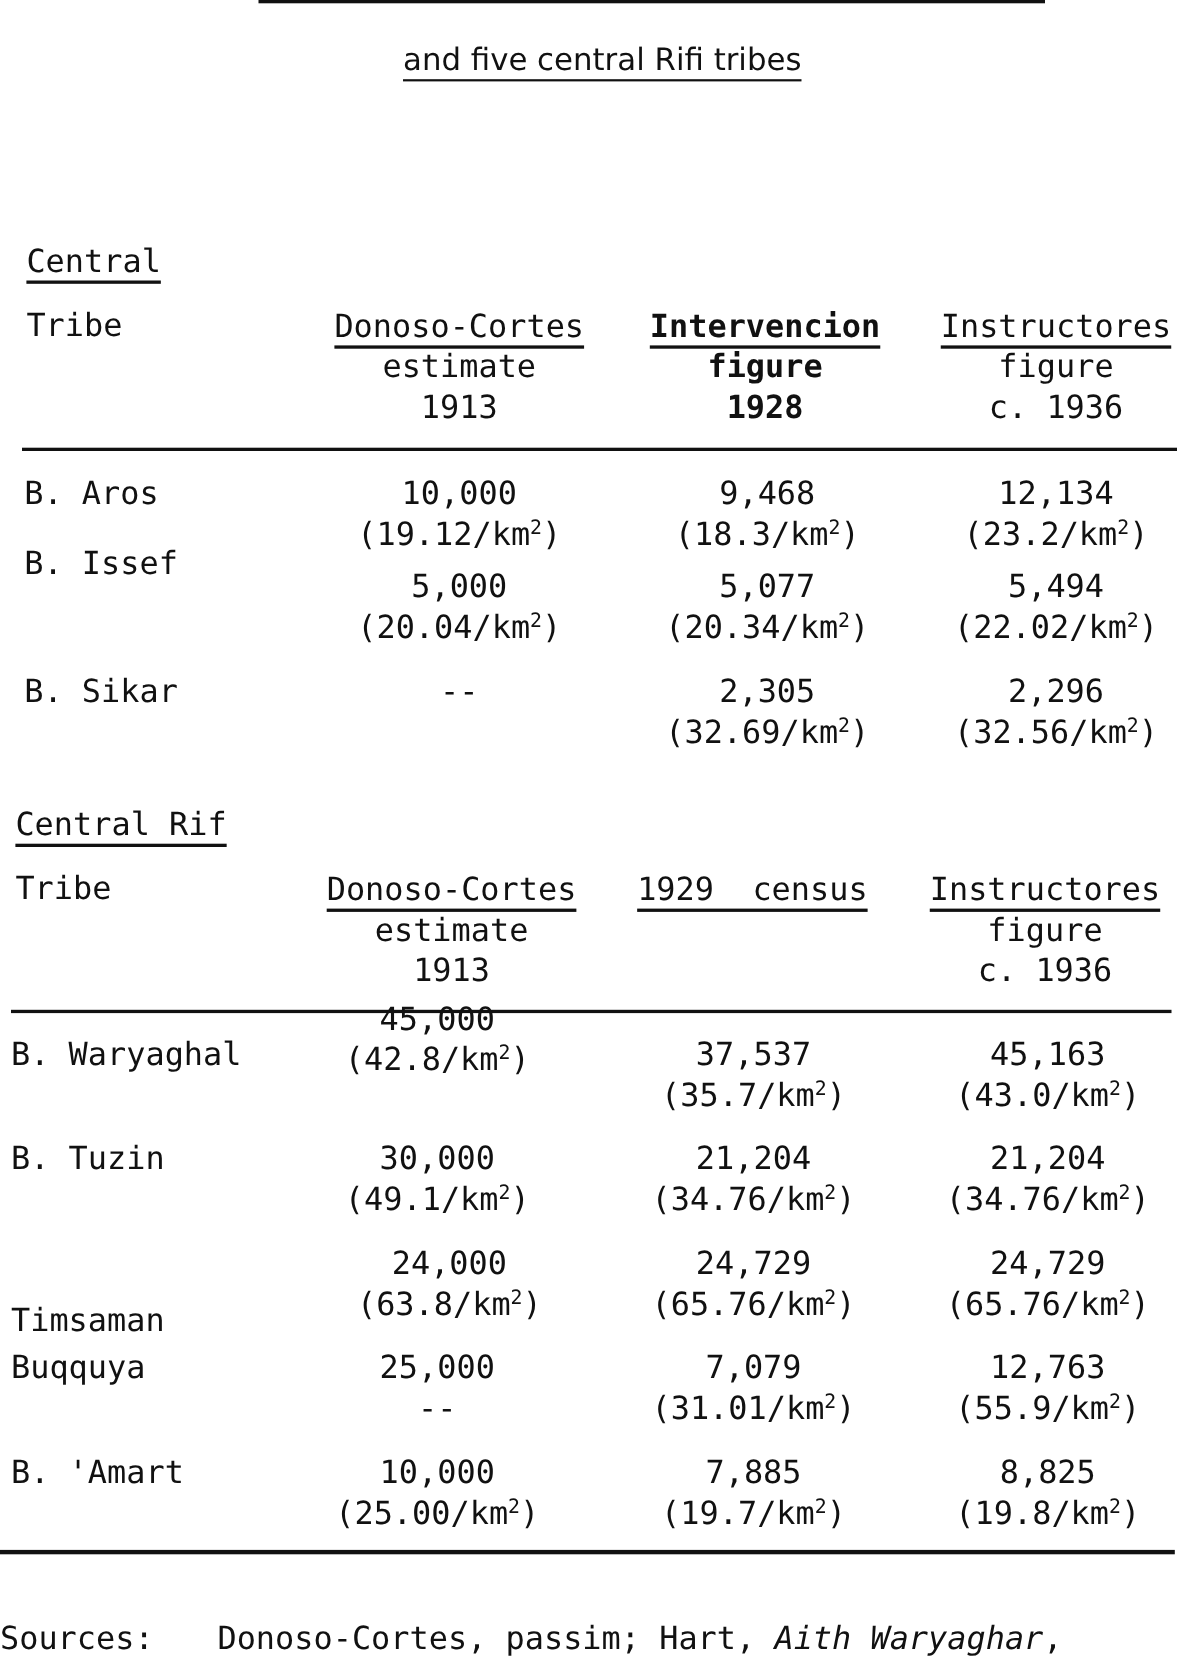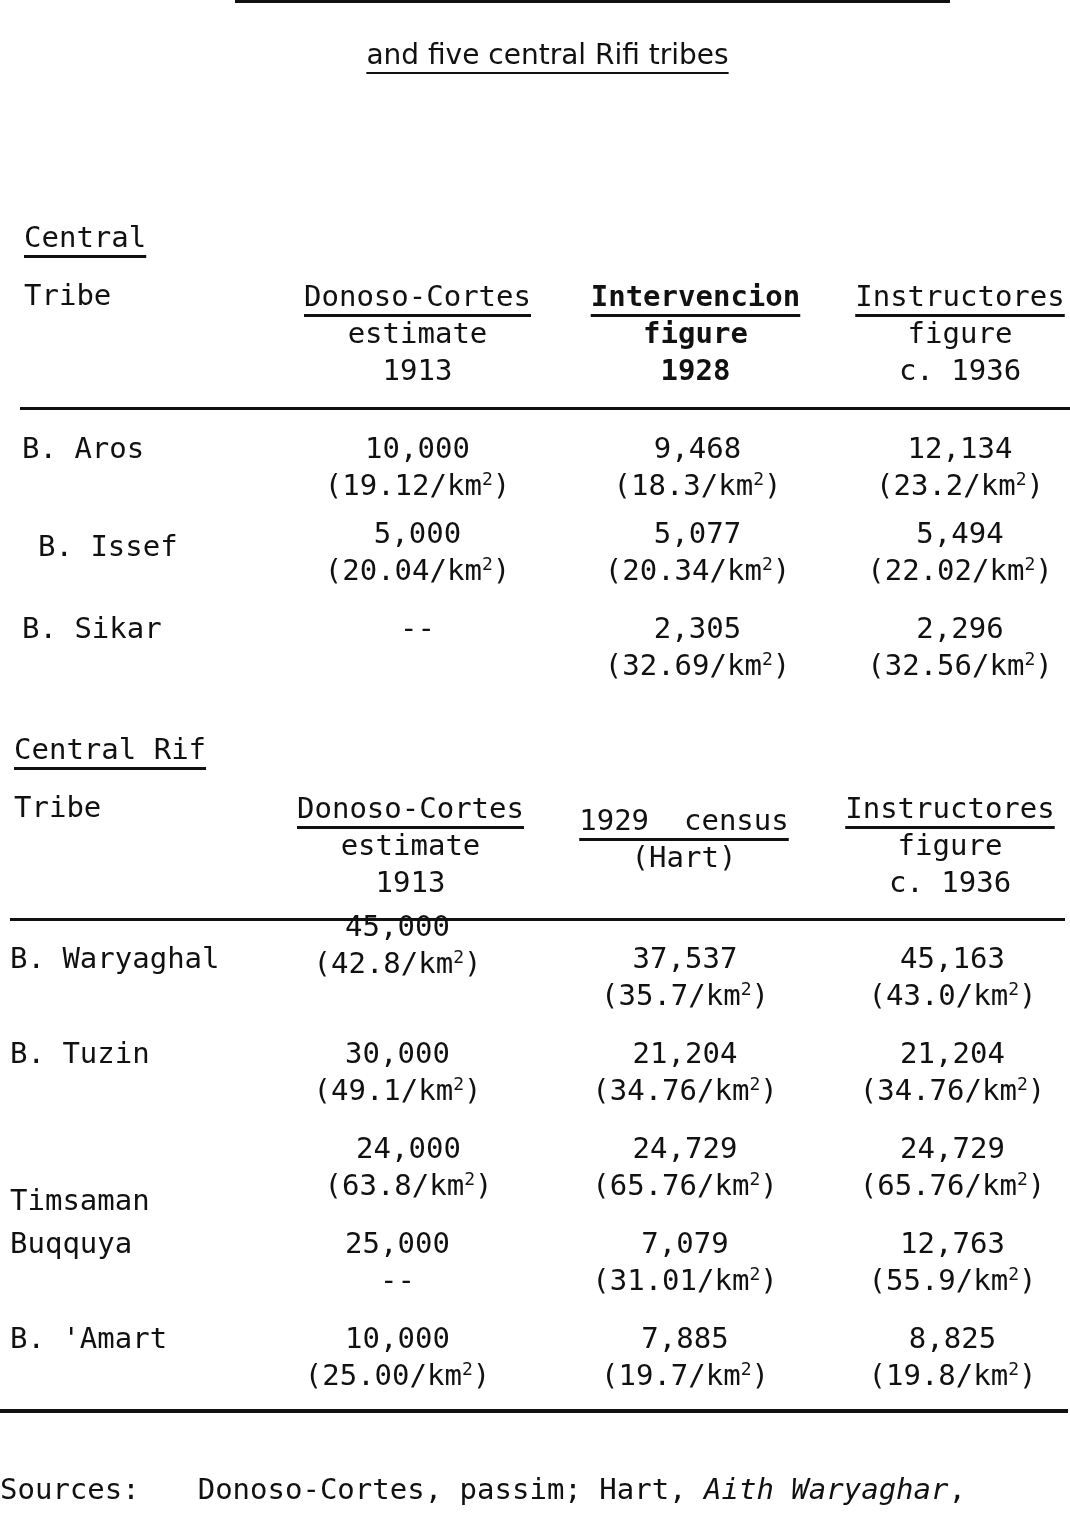--- a/index.html
+++ b/index.html
@@ -56,21 +56,21 @@
       <div>(19.12/km<sup>2</sup>)</div>
     </div>
     <div class="abs cell" style="left: 575px; width: 245px; top: 430px;">
       <div>9,468</div>
       <div>(18.3/km<sup>2</sup>)</div>
     </div>
     <div class="abs cell" style="left: 845px; width: 230px; top: 430px;">
       <div>12,134</div>
       <div>(23.2/km<sup>2</sup>)</div>
     </div>
-    <div class="abs tribe" style="left: 22px; top: 528px; margin-left: 16px;">B. Issef</div>
+    <div class="abs tribe" style="left: 22px; top: 494px;">B. Issef</div>
     <div class="abs cell" style="left: 285px; width: 265px; top: 515px;">
       <div>5,000</div>
       <div>(20.04/km<sup>2</sup>)</div>
     </div>
     <div class="abs cell" style="left: 575px; width: 245px; top: 515px;">
       <div>5,077</div>
       <div>(20.34/km<sup>2</sup>)</div>
     </div>
     <div class="abs cell" style="left: 845px; width: 230px; top: 515px;">
       <div>5,494</div>
@@ -93,23 +93,22 @@
 
 <div class="abs section" style="left:14px; top:732px;">Central Rif</div>
 
 <div class="abs" style="left:14px; top:790px;">Tribe</div>
 
 <div class="abs hdr" style="left:283px; width:255px; top:790px;">
   <div class="u">Donoso-Cortes</div>
   <div>estimate</div>
   <div>1913</div>
 </div>
-<div class="abs hdr" style="left:568px; width:232px; top:790px;margin-top:12px;">
+<div class="abs hdr" style="left:568px; width:232px; top:790px;">
   <div class="u" style="white-space:pre;">1929  census</div>
-  <div>(Hart)</div>
 </div>
 <div class="abs hdr" style="left:835px; width:230px; top:790px;">
   <div class="u">Instructores</div>
   <div>figure</div>
   <div>c. 1936</div>
 </div>
 
 <div class="rule" style="left:10px; width:1055px; top:918px;"></div>
 
 <div id="rif-rows">

